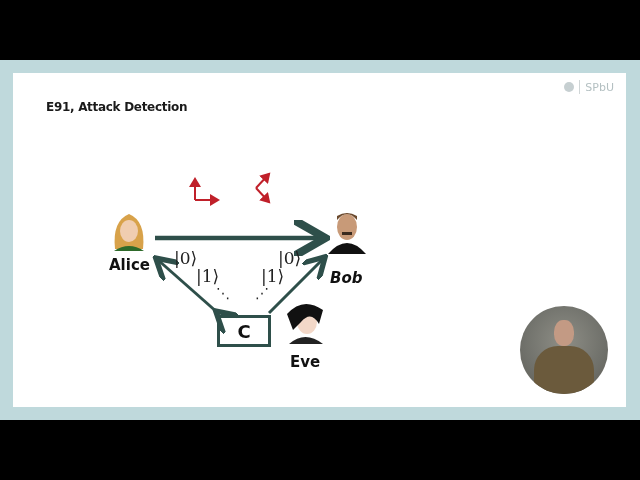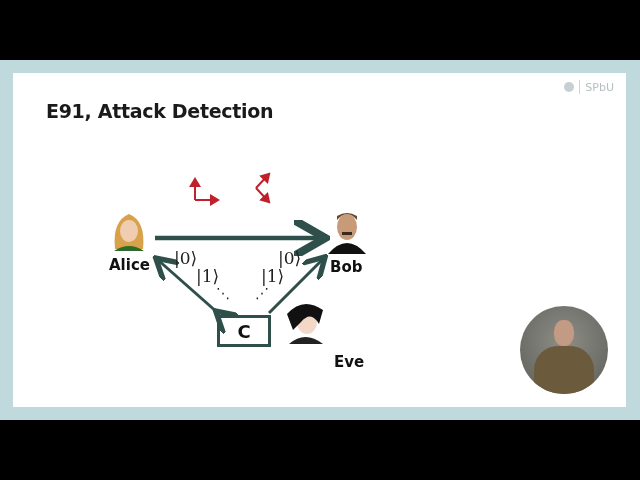--- a/index.html
+++ b/index.html
@@ -1,19 +1,19 @@
 <!DOCTYPE html>
 <html><head>
 <meta charset="utf-8">
 <style>
   html,body{margin:0;padding:0;}
   body{width:640px;height:480px;background:#000;position:relative;overflow:hidden;font-family:"DejaVu Sans",sans-serif;}
   .frame{position:absolute;left:0;top:60px;width:640px;height:360px;background:#bfd9dc;}
   .slide{position:absolute;left:13px;top:73px;width:613px;height:334px;background:#fff;}
-  .title{position:absolute;left:33px;top:27px;font-size:19px;font-weight:bold;color:#1a1a1a;letter-spacing:-0.3px;}
+  .title{position:absolute;left:33px;top:27px;font-size:12px;font-weight:bold;color:#1a1a1a;letter-spacing:-0.3px;}
   .logo{position:absolute;right:12px;top:7px;display:flex;align-items:center;gap:5px;color:#b4c0c2;font-size:11px;}
   .logo .emblem{width:10px;height:10px;border-radius:50%;background:#c6cfd1;}
   .logo .sep{width:1px;height:14px;background:#d0d6d7;}
   .lbl{position:absolute;font-weight:bold;font-size:15px;color:#111;}
   .ket{position:absolute;font-family:"DejaVu Serif",serif;font-size:17px;color:#222;}
   .cbox{position:absolute;left:204px;top:242px;width:54px;height:32px;border:3px solid #2e4f4a;box-sizing:border-box;display:flex;align-items:center;justify-content:center;font-weight:bold;font-size:18px;color:#111;}
   .pip{position:absolute;left:507px;top:233px;width:88px;height:88px;border-radius:50%;background:radial-gradient(circle at 50% 40%,#8e8e86 0%,#6f706a 60%,#5c5a52 100%);overflow:hidden;}
   .pip .head{position:absolute;left:34px;top:14px;width:20px;height:26px;border-radius:45%;background:#c39a84;}
   .pip .body{position:absolute;left:14px;top:40px;width:60px;height:60px;border-radius:40% 40% 0 0;background:#6b5a3c;}
 </style>
@@ -63,28 +63,28 @@
     <path d="M4,40 Q19,30 34,40 z" fill="#2e6a2a"></path>
   </svg>
   <div class="lbl" style="left:96px;top:183px;">Alice</div>
 
   <svg width="44" height="44" style="position:absolute;left:312px;top:137px;">
     <path d="M3,44 Q22,22 41,44 z" fill="#111"></path>
     <ellipse cx="22" cy="17" rx="10" ry="13" fill="#c89a78"></ellipse>
     <path d="M12,10 Q22,-2 32,10 L32,6 Q22,0 12,6 z" fill="#6b4a2e"></path>
     <rect x="17" y="22" width="10" height="3" fill="#3a2a1e"></rect>
   </svg>
-  <div class="lbl" style="left:317px;top:185px;">Bob</div>
+  <div class="lbl" style="left:317px;top:196px;font-style:italic;">Bob</div>
 
   <svg width="44" height="46" style="position:absolute;left:270px;top:227px;">
     <path d="M6,44 Q22,30 40,44 z" fill="#222"></path>
     <ellipse cx="24" cy="22" rx="10" ry="12" fill="#f3d8c8"></ellipse>
     <path d="M4,14 Q20,-4 40,10 L36,24 Q28,10 18,22 L10,30 z" fill="#111"></path>
   </svg>
-  <div class="lbl" style="left:277px;top:280px;margin-left:44px;">Eve</div>
+  <div class="lbl" style="left:277px;top:280px;">Eve</div>
 
   <div class="cbox">
     <span>C</span>
   </div>
 
   <div class="ket" style="left:161px;top:175px;">|0⟩</div>
   <div class="ket" style="left:183px;top:193px;">|1⟩</div>
   <div class="ket" style="left:265px;top:175px;">|0⟩</div>
   <div class="ket" style="left:248px;top:193px;">|1⟩</div>
   <div class="ket" style="left:203px;top:212px;font-size:14px;">⋱</div>

